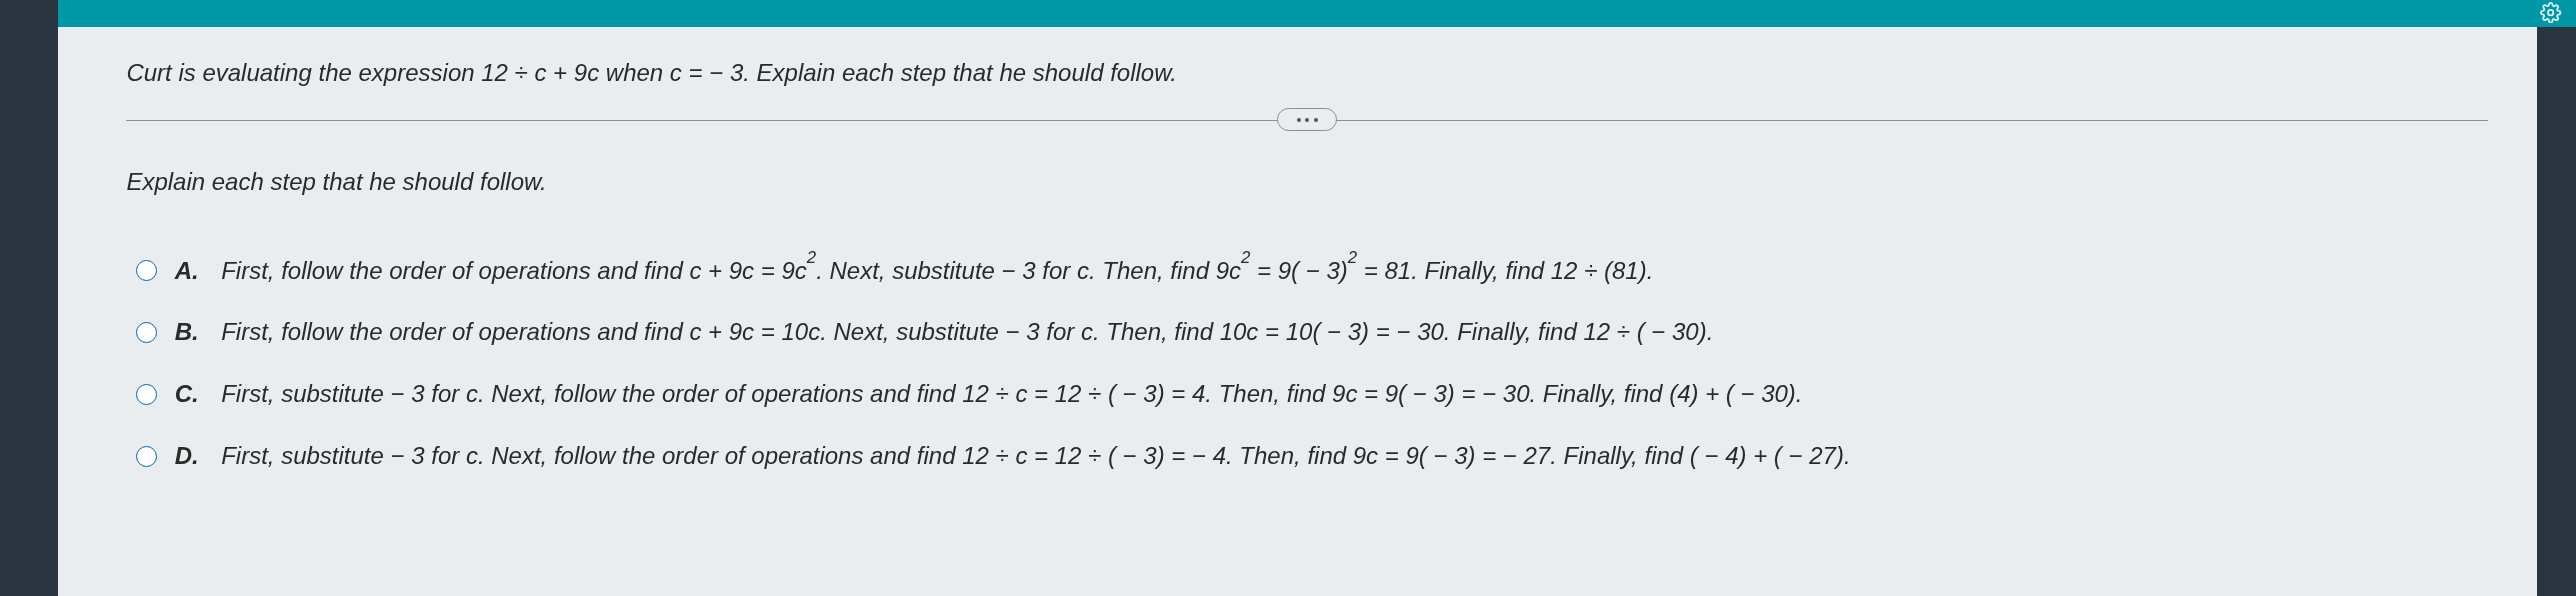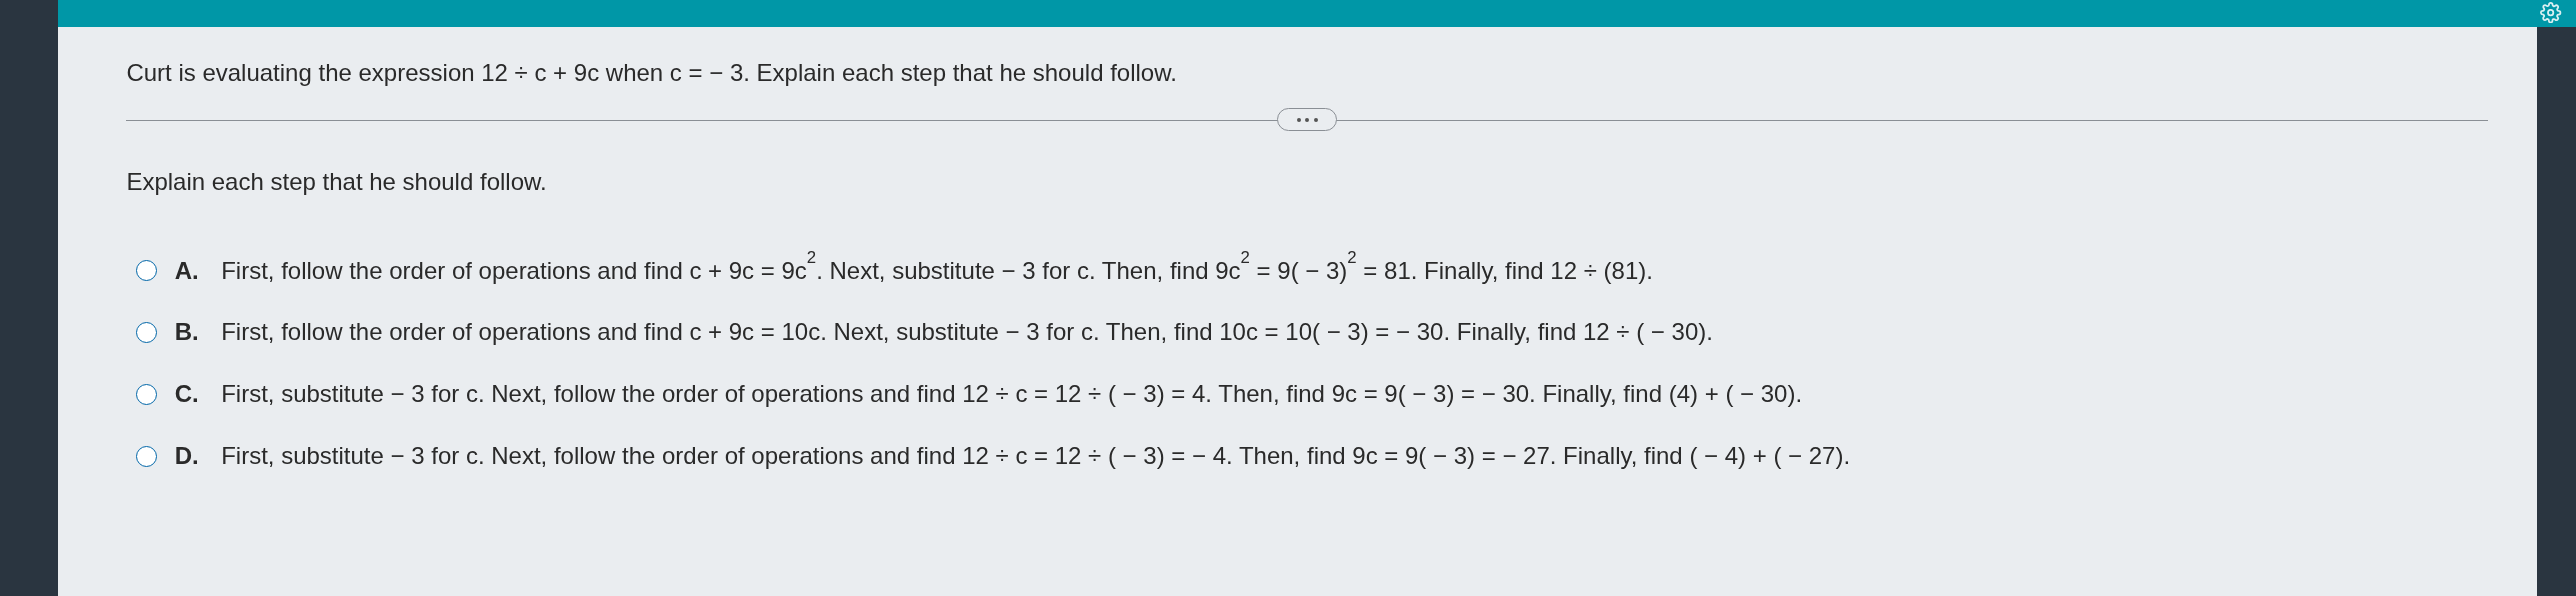--- a/index.html
+++ b/index.html
@@ -6,20 +6,21 @@
     body {
       font-family: Arial, Helvetica, sans-serif;
       background: #2a3540;
       width: 2576px;
       height: 597px;
       overflow: hidden;
     }
     .outer-frame {
       padding: 0 39px 0 39px;
       height: 100%;
+      font-style: italic;
     }
     .teal-bar {
       background: #0097a7;
       height: 27px;
       margin: 0 -39px 0 19.4px;
       position: relative;
     }
     .teal-icon {
       position: absolute;
       right: 14.5px;

